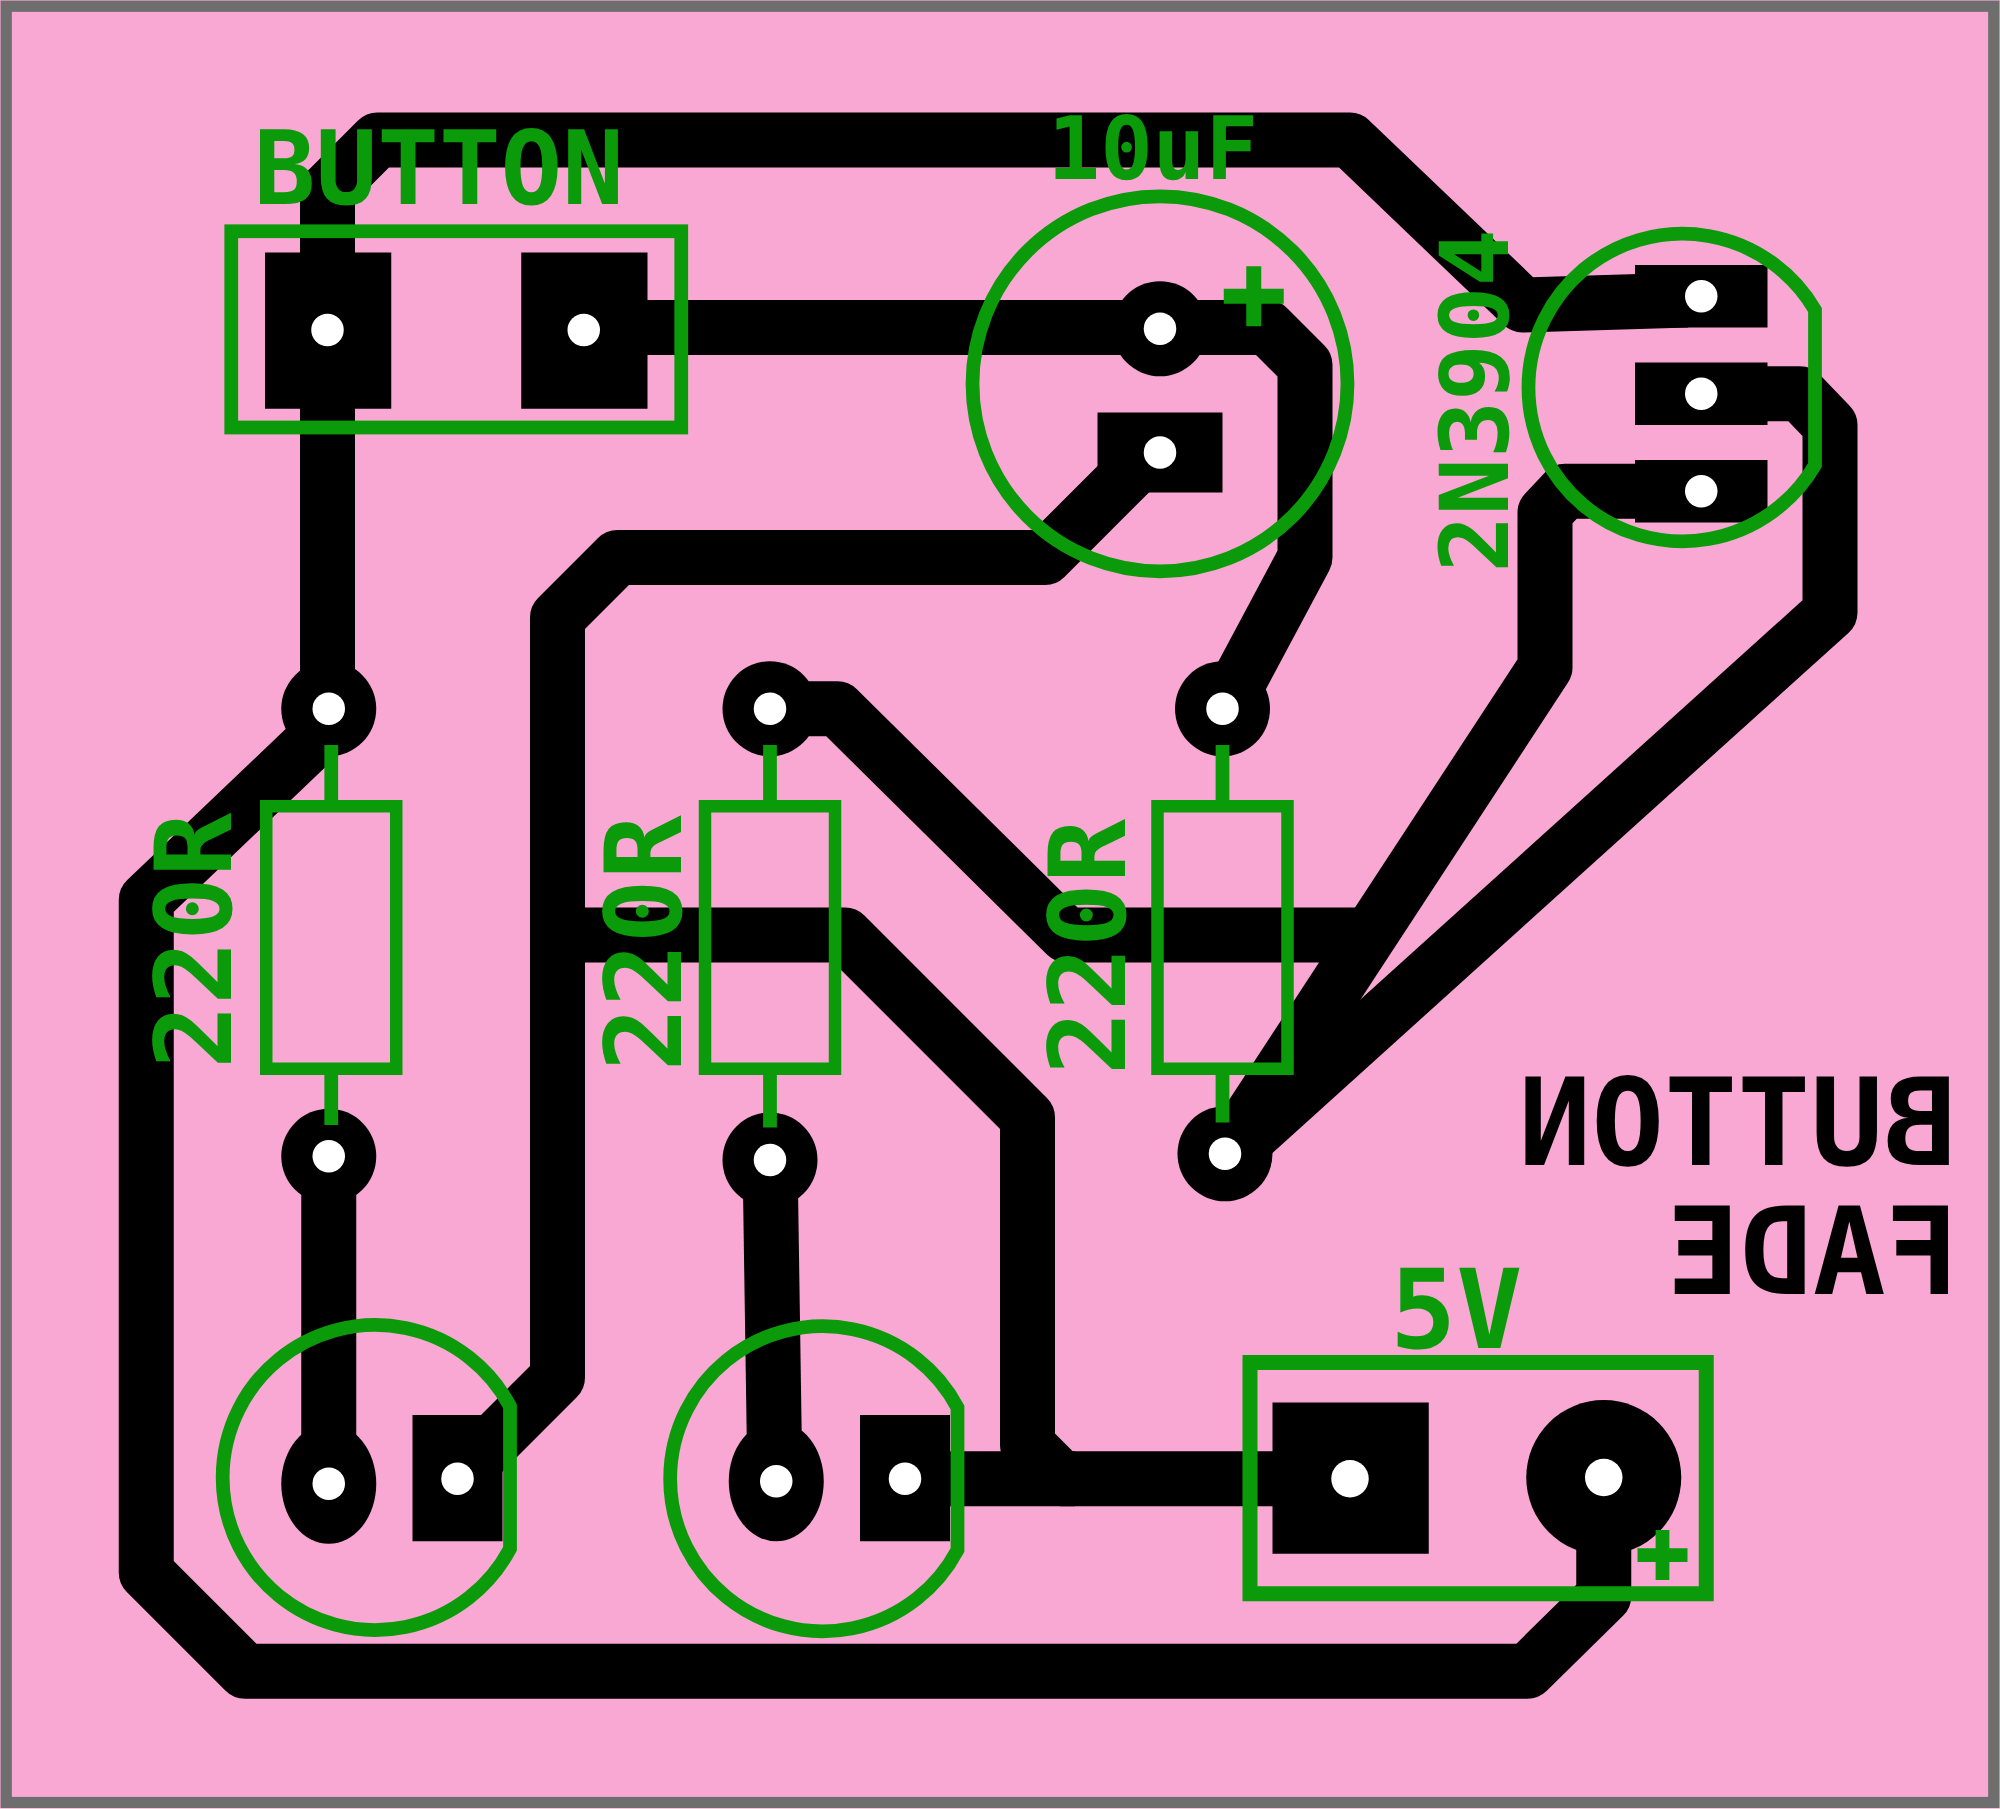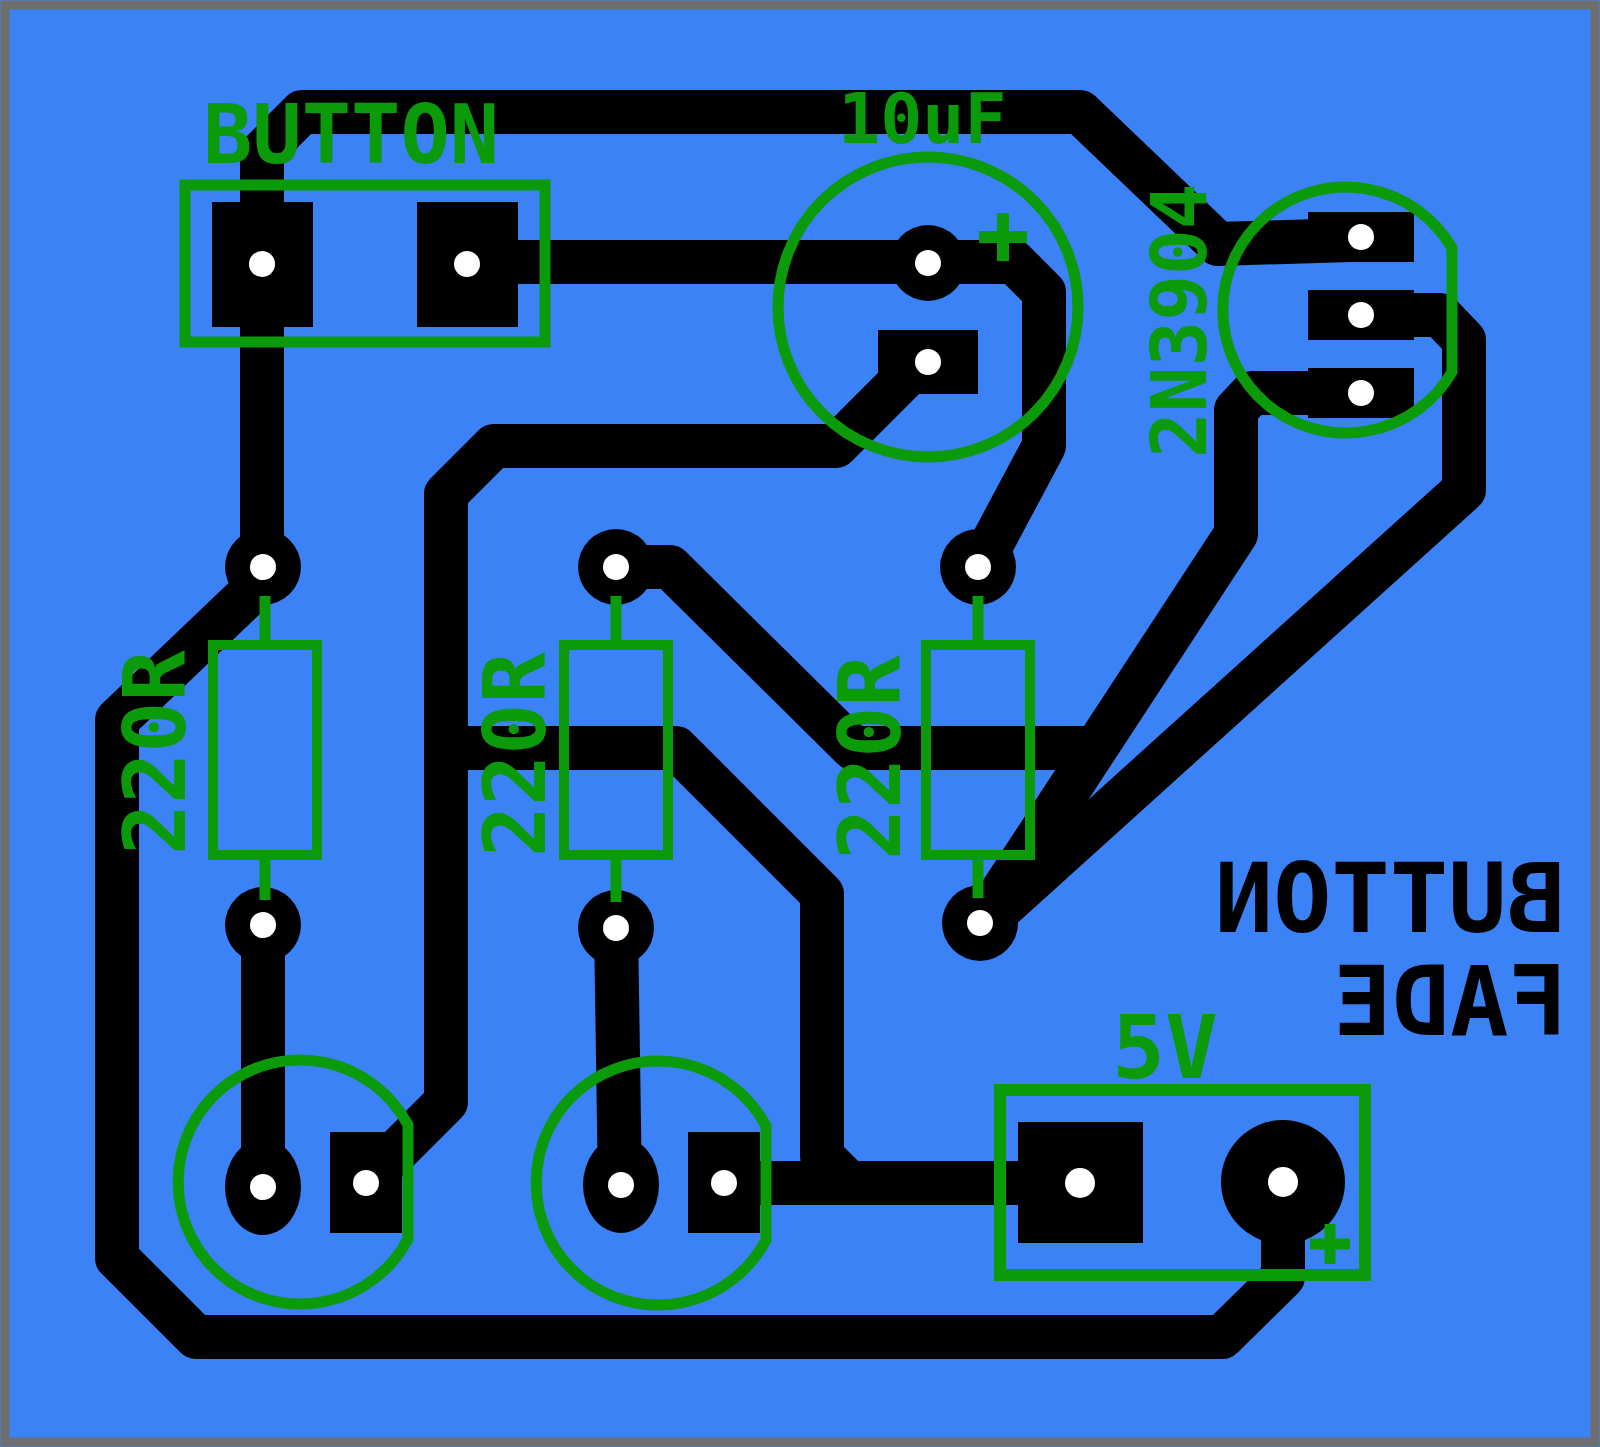--- a/index.html
+++ b/index.html
@@ -1,17 +1,17 @@
 <!DOCTYPE html>
 <html><head>
 <meta charset="utf-8">
 <style>
   html,body{margin:0;padding:0;background:#ffffff;}
   body{font-family:"DejaVu Sans Mono", monospace;}
-  .stage{position:relative;width:1600px;height:1447px;background:#3b82f6;overflow:hidden;}
+  .stage{position:relative;width:1600px;height:1447px;background:#f9a8d4;overflow:hidden;}
   svg{display:block;}
   .trace{stroke:#000000;stroke-width:44;fill:none;stroke-linejoin:round;stroke-linecap:butt;}
   .pad{fill:#000000;stroke:none;}
   .hole{fill:#ffffff;stroke:none;}
   .silk{stroke:#0a9a0a;fill:none;stroke-linejoin:miter;stroke-linecap:butt;}
   .silk-label{fill:#0a9a0a;font-family:"DejaVu Sans Mono", monospace;font-weight:bold;}
   .copper-label{fill:#000000;font-family:"DejaVu Sans Mono", monospace;font-weight:bold;}
   .border-rect{stroke:#6e6e6e;stroke-width:9;fill:none;}
 </style>
 </head>

